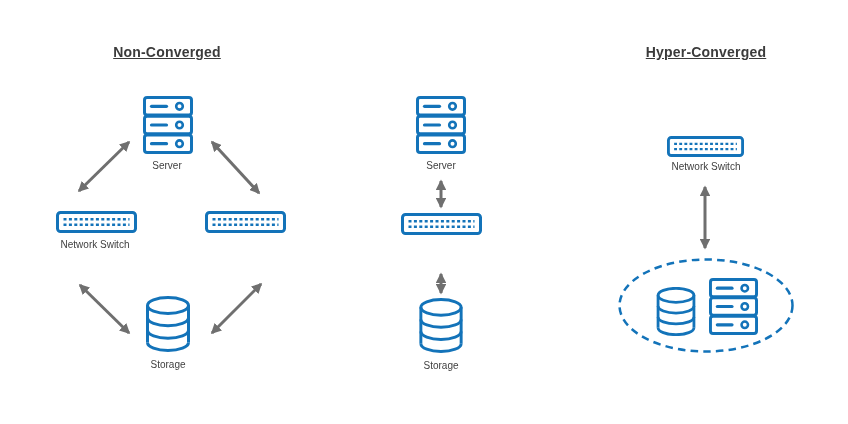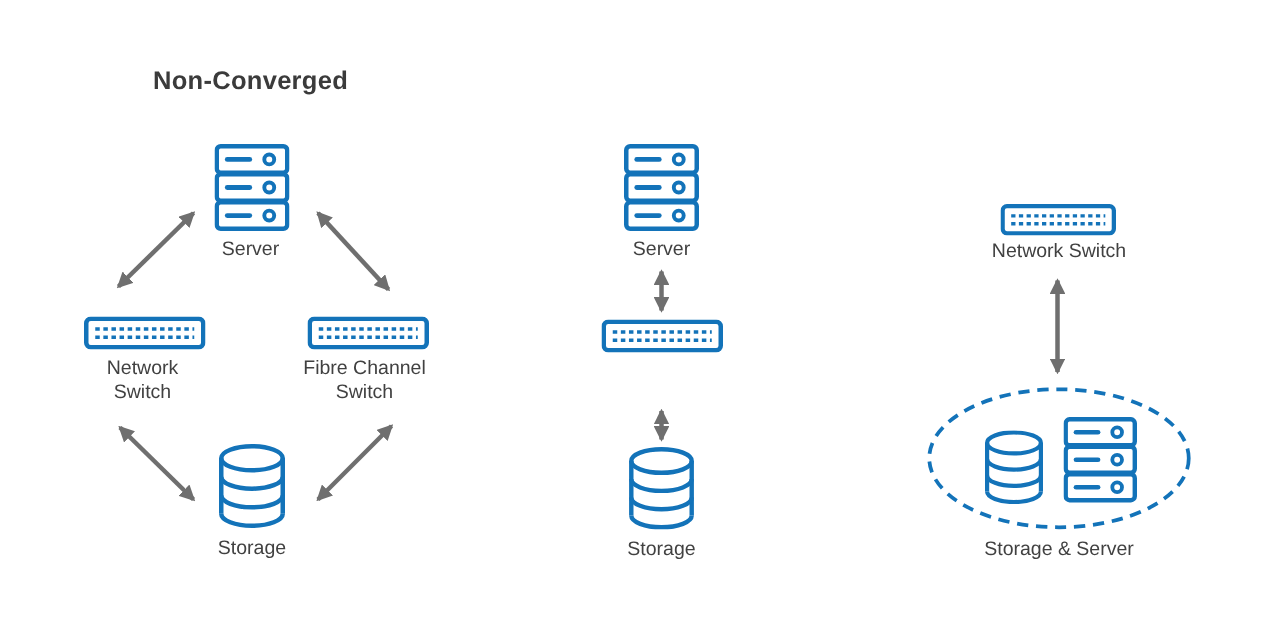--- a/index.html
+++ b/index.html
@@ -2,26 +2,26 @@
 <html style="--blue: #1373b9; --arrow: #6f6f6f; --text: #414141; --heading: #3b3b3b; --bg: #ffffff;"><head>
 <meta charset="utf-8">
 <style>
   html,body{margin:0;padding:0;background:#fff;}
   .canvas{
     position:relative;width:848px;height:424px;background:var(--bg,#fff);
     font-family:"Liberation Sans",sans-serif;overflow:hidden;
   }
   .title{
     position:absolute;transform:translateX(-50%);
-    font-size:17px;font-weight:700;color:var(--heading,#3b3b3b);
-    white-space:nowrap;letter-spacing:.2px;
+    font-size:14px;font-weight:700;color:var(--heading,#3b3b3b);
+    white-space:nowrap;letter-spacing:.2px;text-decoration:underline;
   }
   .lbl{
     position:absolute;transform:translateX(-50%);
-    font-size:13px;line-height:16px;color:var(--text,#414141);
+    font-size:10px;line-height:16px;color:var(--text,#414141);
     text-align:center;
   }
   .nowrap{white-space:nowrap;}
   svg.ic,svg.overlay{position:absolute;display:block;}
   svg.overlay{left:0;top:0;}
   .ic *{stroke:var(--blue,#1373b9);fill:none;}
   .arrow{stroke:var(--arrow,#6f6f6f);stroke-width:3;}
   .ahp{fill:var(--arrow,#6f6f6f);stroke:none;}
 
   
@@ -67,20 +67,21 @@
     <line class="arrow" x1="79" y1="191" x2="129" y2="142" marker-start="url(#ah)" marker-end="url(#ah)"></line>
     <line class="arrow" x1="212" y1="142" x2="259" y2="193" marker-start="url(#ah)" marker-end="url(#ah)"></line>
     <line class="arrow" x1="80" y1="285" x2="129" y2="333" marker-start="url(#ah)" marker-end="url(#ah)"></line>
     <line class="arrow" x1="261" y1="284" x2="212" y2="333" marker-start="url(#ah)" marker-end="url(#ah)"></line>
     <line class="arrow" x1="441" y1="181" x2="441" y2="207" marker-start="url(#ah)" marker-end="url(#ah)"></line>
     <line class="arrow" x1="441" y1="274" x2="441" y2="293" marker-start="url(#ah)" marker-end="url(#ah)"></line>
     <line class="arrow" x1="705" y1="187" x2="705" y2="248" marker-start="url(#ah)" marker-end="url(#ah)"></line>
   </svg>
 
   <div class="title" id="t1">Non-Converged</div>
+  <div class="title" id="t3">Hyper-Converged</div>
 
   <svg class="ic" id="server1" width="50" height="58" viewBox="0 0 50 58">
     <rect x="1.5" y="1.5" width="47" height="17.6" rx="2.6" stroke-width="3"></rect>
     <rect x="1.5" y="20.2" width="47" height="17.6" rx="2.6" stroke-width="3"></rect>
     <rect x="1.5" y="38.9" width="47" height="17.6" rx="2.6" stroke-width="3"></rect>
     <line x1="8.5" y1="10.3" x2="23.5" y2="10.3" stroke-width="3.2" stroke-linecap="round"></line>
     <line x1="8.5" y1="29" x2="23.5" y2="29" stroke-width="3.2" stroke-linecap="round"></line>
     <line x1="8.5" y1="47.7" x2="23.5" y2="47.7" stroke-width="3.2" stroke-linecap="round"></line>
     <circle cx="36.5" cy="10.3" r="3.3" stroke-width="2.6"></circle>
     <circle cx="36.5" cy="29" r="3.3" stroke-width="2.6"></circle>
@@ -93,21 +94,20 @@
     <line x1="7.5" y1="8.3" x2="73.5" y2="8.3" stroke-width="2.4" stroke-dasharray="3 2.4"></line>
     <line x1="7.5" y1="13.8" x2="73.5" y2="13.8" stroke-width="2.4" stroke-dasharray="3 2.4"></line>
   </svg>
   <div class="lbl" id="l-switch1">Network Switch</div>
 
   <svg class="ic" id="switchF" width="81" height="22" viewBox="0 0 81 22">
     <rect x="1.5" y="1.5" width="78" height="19" rx="3" stroke-width="3"></rect>
     <line x1="7.5" y1="8.3" x2="73.5" y2="8.3" stroke-width="2.4" stroke-dasharray="3 2.4"></line>
     <line x1="7.5" y1="13.8" x2="73.5" y2="13.8" stroke-width="2.4" stroke-dasharray="3 2.4"></line>
   </svg>
-  <div class="lbl" id="l-switchF">Fibre Channel Switch</div>
 
   <svg class="ic" id="storage1" width="46" height="56" viewBox="0 0 46 56">
     <ellipse cx="23" cy="9.5" rx="20.5" ry="8" stroke-width="3"></ellipse>
     <path d="M2.5,9.5 V46.5 M43.5,9.5 V46.5" stroke-width="3"></path>
     <path d="M2.5,21.8 A20.5,8 0 0 0 43.5,21.8" stroke-width="3"></path>
     <path d="M2.5,34.2 A20.5,8 0 0 0 43.5,34.2" stroke-width="3"></path>
     <path d="M2.5,46.5 A20.5,8 0 0 0 43.5,46.5" stroke-width="3"></path>
   </svg>
   <div class="lbl nowrap" id="l-storage1">Storage</div>
 
@@ -160,15 +160,14 @@
     <rect x="1.5" y="1.5" width="47" height="17.6" rx="2.6" stroke-width="3"></rect>
     <rect x="1.5" y="20.2" width="47" height="17.6" rx="2.6" stroke-width="3"></rect>
     <rect x="1.5" y="38.9" width="47" height="17.6" rx="2.6" stroke-width="3"></rect>
     <line x1="8.5" y1="10.3" x2="23.5" y2="10.3" stroke-width="3.2" stroke-linecap="round"></line>
     <line x1="8.5" y1="29" x2="23.5" y2="29" stroke-width="3.2" stroke-linecap="round"></line>
     <line x1="8.5" y1="47.7" x2="23.5" y2="47.7" stroke-width="3.2" stroke-linecap="round"></line>
     <circle cx="36.5" cy="10.3" r="3.3" stroke-width="2.6"></circle>
     <circle cx="36.5" cy="29" r="3.3" stroke-width="2.6"></circle>
     <circle cx="36.5" cy="47.7" r="3.3" stroke-width="2.6"></circle>
   </svg>
-  <div class="lbl nowrap" id="l-cluster3">Storage &amp; Server</div>
 
 </div>
 
 </body></html>

